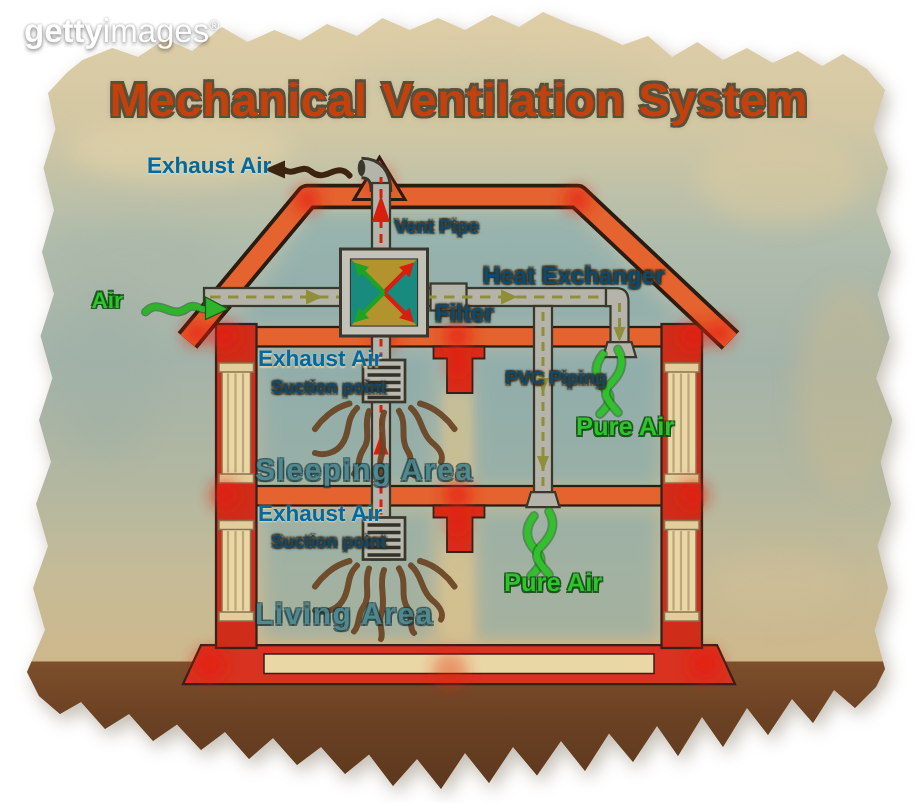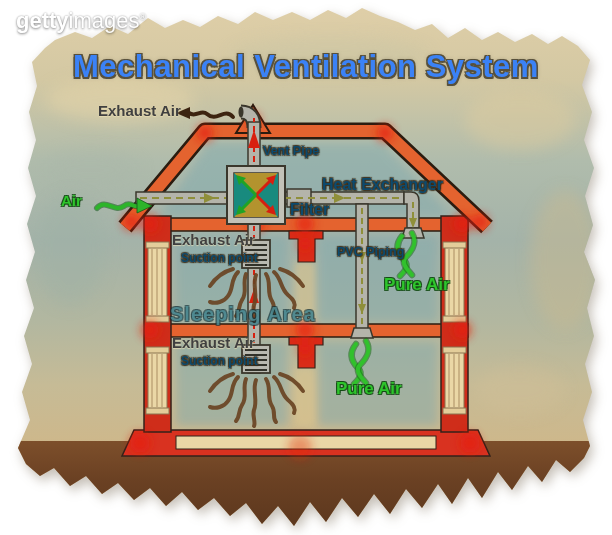--- a/index.html
+++ b/index.html
@@ -1,23 +1,23 @@
 <!DOCTYPE html>
 <html><head>
 <meta charset="utf-8">
 <style>
   html,body{margin:0;padding:0;background:#ffffff;}
   body{width:612px;height:535px;overflow:hidden;font-family:"Liberation Sans",sans-serif;}
   .stage{position:relative;width:612px;height:535px;}
   svg.scene{position:absolute;left:0;top:0;filter:drop-shadow(3px 5px 6px rgba(100,85,60,.38));}
   .label{position:absolute;white-space:nowrap;font-weight:bold;line-height:1.1;}
   .title{left:0;top:50px;width:612px;text-align:center;font-size:31px;letter-spacing:.5px;
-    color:#3b82f6;
+    color:#c2410c;
     text-shadow:-1.5px -1.5px 0 #57503c,1.5px 1.5px 0 #57503c,-1.5px 1.5px 0 #57503c,1.5px -1.5px 0 #57503c,0 0 4px rgba(80,70,50,.5);}
-  .lbl-brown{font-size:15px;color:#404040;text-shadow:0 1px 1px rgba(242,228,184,.6),0 0 2px rgba(242,228,184,.4);}
+  .lbl-brown{font-size:15px;color:#0369a1;text-shadow:0 1px 1px rgba(242,228,184,.6),0 0 2px rgba(242,228,184,.4);}
   .lbl-cream{color:#0c4a6e;text-shadow:-1px -1px 1px rgba(58,44,24,.85),1px 1px 1px rgba(58,44,24,.85),1px -1px 1px rgba(58,44,24,.7),-1px 1px 1px rgba(58,44,24,.7);}
   .lbl-green{color:#2ec52c;text-shadow:-1px -1px 0 rgba(18,74,18,.85),1px 1px 0 rgba(18,74,18,.85),1px -1px 0 rgba(18,74,18,.85),-1px 1px 0 rgba(18,74,18,.85);}
   .lbl-teal{font-size:20px;letter-spacing:1px;color:#47858e;opacity:.9;
     text-shadow:-1px -1px 0 rgba(18,48,54,.65),1px 1px 0 rgba(18,48,54,.65),1px -1px 0 rgba(18,48,54,.65),-1px 1px 0 rgba(18,48,54,.65);}
   .watermark{position:absolute;left:16px;top:8px;font-size:22px;color:#ffffff;opacity:.92;
     text-shadow:0 1px 3px rgba(0,0,0,.45),0 0 2px rgba(0,0,0,.3);font-weight:normal;}
   .wm-bold{font-weight:bold;}
   .wm-reg{font-size:9px;vertical-align:super;}
 </style>
 </head>
@@ -256,14 +256,15 @@
 <div class="label lbl-cream" style="left:290px;top:176px;font-size:16px;padding-left:32px;">Heat Exchanger</div>
 <div class="label lbl-cream" style="left:290px;top:201px;font-size:16px;">Filter</div>
 <div class="label lbl-brown" style="left:172px;top:232px;">Exhaust Air</div>
 <div class="label lbl-cream" style="left:181px;top:252px;font-size:12px;">Suction point</div>
 <div class="label lbl-cream" style="left:337px;top:246px;font-size:12.5px;text-align:center;">PVC Piping</div>
 <div class="label lbl-green" style="left:384px;top:276px;font-size:17px;">Pure Air</div>
 <div class="label lbl-teal" style="left:170px;top:303px;">Sleeping Area</div>
 <div class="label lbl-brown" style="left:172px;top:335px;">Exhaust Air</div>
 <div class="label lbl-cream" style="left:181px;top:355px;font-size:12px;">Suction point</div>
 <div class="label lbl-green" style="left:336px;top:380px;font-size:17px;">Pure Air</div>
+<div class="label lbl-teal" style="left:170px;top:399px;">Living Area</div>
 
 </div>
 
 </body></html>

